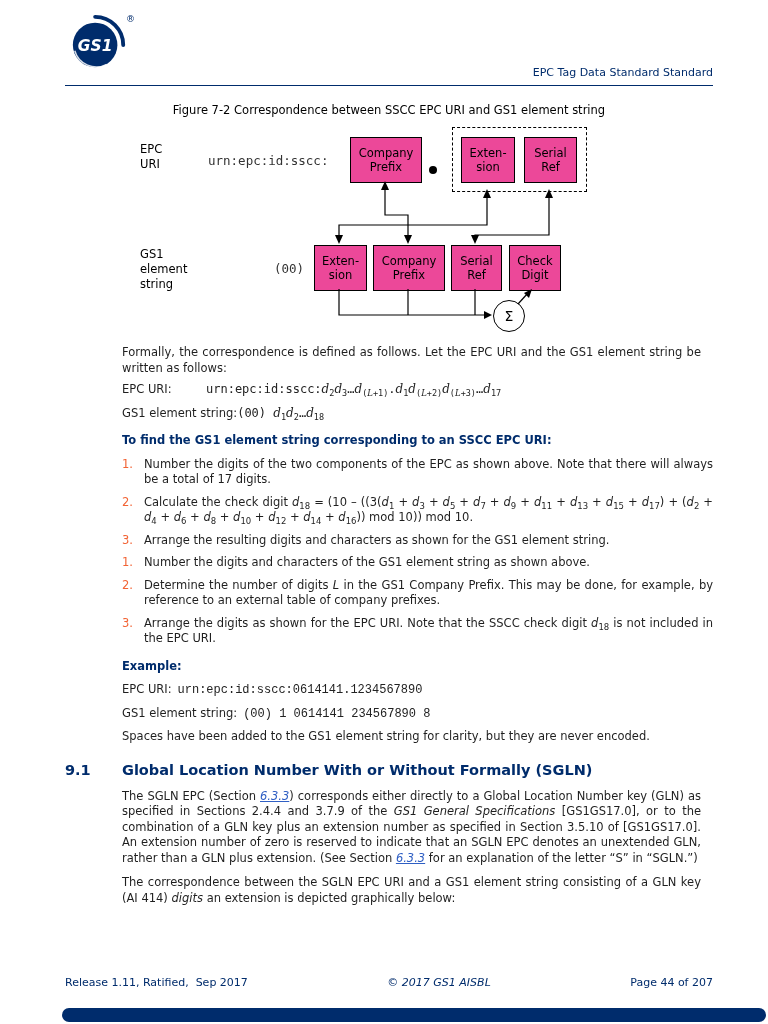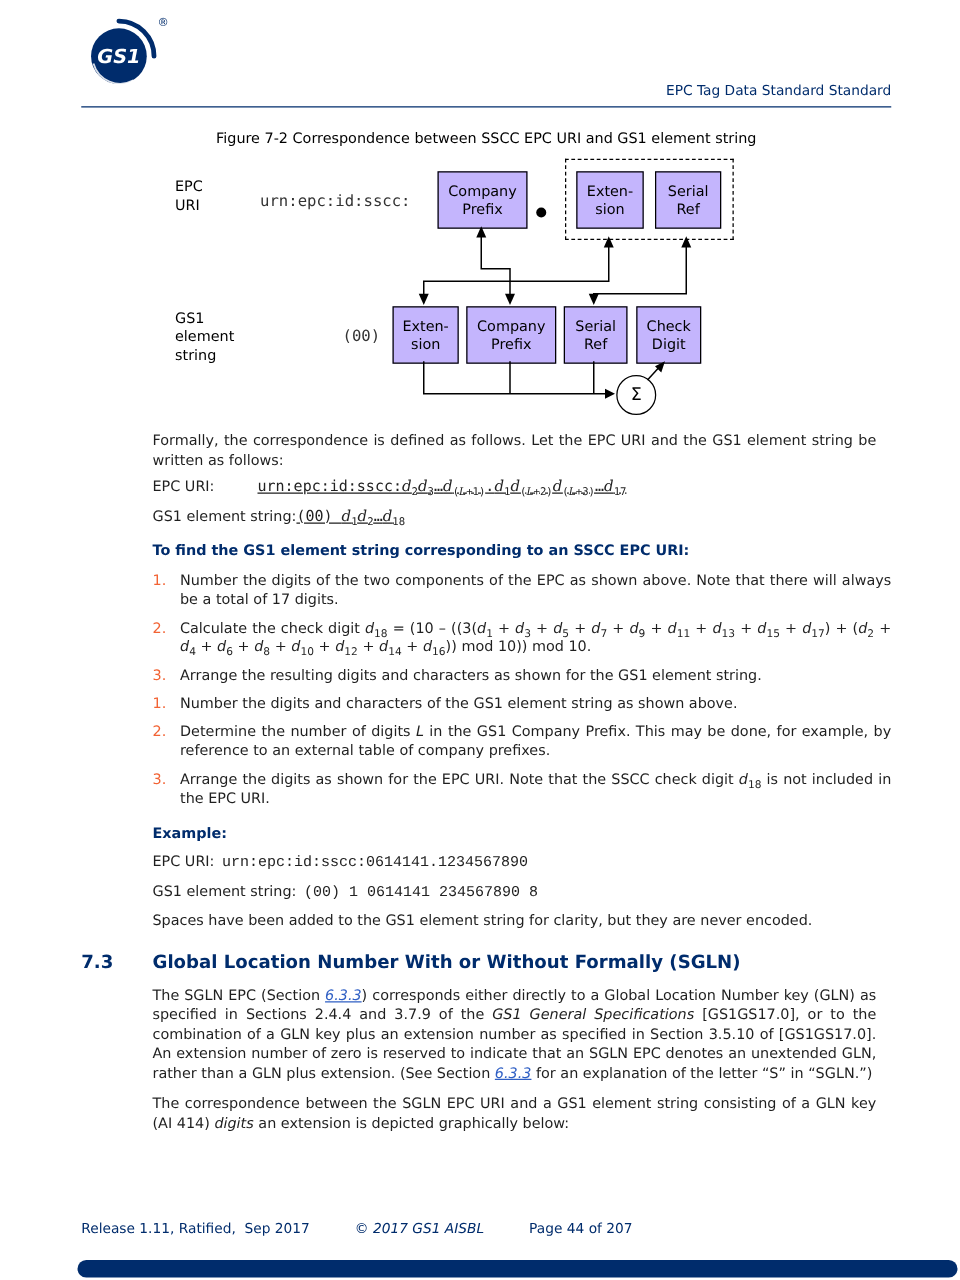--- a/index.html
+++ b/index.html
@@ -11,52 +11,52 @@
   .reg{position:absolute;left:126px;top:14px;font-size:9px;color:#002C6C;}
   .header-title{position:absolute;right:55px;top:66px;font-size:11px;color:#002C6C;}
   .header-rule{position:absolute;left:65px;top:85px;width:648px;height:0;border-top:1px solid #002C6C;}
 
   
   .caption{position:absolute;left:65px;top:103px;width:648px;text-align:center;font-size:11.5px;color:#000;}
   .caption .cb{font-weight:normal;}
 
   
   .figure{position:absolute;left:0;top:125px;width:768px;height:218px;}
-  .fbox{position:absolute;background:#c4b5fd;border:1px solid #000;display:flex;align-items:center;justify-content:center;
+  .fbox{position:absolute;background:#ec4899;border:1px solid #000;display:flex;align-items:center;justify-content:center;
         text-align:center;font-size:11.5px;line-height:14px;white-space:pre-line;color:#000;}
   .dashedbox{position:absolute;border:1px dashed #000;background:transparent;}
   .rowlabel{position:absolute;font-size:11.5px;line-height:15px;white-space:pre-line;color:#000;}
   .figmono{position:absolute;font-family:"DejaVu Sans Mono",monospace;font-size:12.5px;color:#333;}
   .sigma{position:absolute;left:493px;top:175px;width:30px;height:30px;border:1px solid #000;border-radius:50%;
          display:flex;align-items:center;justify-content:center;font-size:14px;background:#fff;color:#000;}
   .dot{position:absolute;left:429px;top:41px;width:8px;height:8px;background:#000;border-radius:50%;}
   .arrows{position:absolute;left:0;top:0;pointer-events:none;}
 
   
   .content{position:absolute;left:122px;top:345px;width:591px;font-size:11.5px;line-height:15.5px;text-align:justify;}
   .content p{margin:0 12px 6px 0;}
-  .fline{margin:0 0 8px 0;text-decoration:underline;}
+  .fline{margin:0 0 8px 0;}
   .fline .flabel{display:inline-block;min-width:84px;}
   .fval{font-family:"DejaVu Sans Mono",monospace;font-size:12px;color:#222;}
   .fval i, .fval sub i{font-family:"DejaVu Serif",serif;font-style:italic;}
   .fval sub{font-size:8.5px;}
   sub{font-size:8.5px;line-height:0;}
   .bheading{color:#002C6C;font-weight:bold;font-size:11.5px;margin:12px 0 8px 0;text-align:left;}
   .li{display:flex;margin:0 0 7px 0;}
   .li .num{color:#F26334;width:22px;flex:none;}
   .li .litext{flex:1;text-align:justify;}
   .exline{margin:0 0 7px 0;}
   .exline .val{font-family:Liberation Mono, monospace;font-size:12px;color:#222;margin-left:6px;}
   .note{margin:0 0 6px 0;}
   .sec{position:relative;color:#002C6C;font-weight:bold;font-size:14.5px;line-height:19px;margin:16px 0 9px 0;text-align:left;}
   .sec .secnum{position:absolute;left:-57px;top:0;}
   .doclink{color:#2F5FC4;text-decoration:underline;font-style:italic;cursor:pointer;}
 
   
-  .footer{position:absolute;left:65px;right:55px;top:976px;display:flex;justify-content:flex-start;
+  .footer{position:absolute;left:65px;right:55px;top:976px;display:flex;justify-content:space-between;
           font-size:11px;color:#002C6C;gap:36px;}
   .footer .fl{white-space:pre;}
   .footer .fc{font-style:italic;}
   .botbar{position:absolute;left:62px;right:2px;top:1008px;height:14px;background:#002C6C;border-radius:7px;}
 </style>
 </head>
 <body>
 
 <div class="page">
 
@@ -170,21 +170,21 @@
 
     <div class="exline">
       <span>EPC URI:</span><span class="val">urn:epc:id:sscc:0614141.1234567890</span>
     </div>
     <div class="exline">
       <span>GS1 element string:</span><span class="val">(00) 1 0614141 234567890 8</span>
     </div>
     <p class="note">Spaces have been added to the GS1 element string for clarity, but they are never encoded.</p>
 
     <div class="sec">
-      <span class="secnum">7.3</span>
+      <span class="secnum">9.1</span>
       <span>Global Location Number With or Without Formally (SGLN)</span>
     </div>
 
     <p style="margin-bottom:9px;">The SGLN EPC (Section <a class="doclink">6.3.3</a>) corresponds either directly to a Global Location Number key (GLN) as specified in Sections 2.4.4 and 3.7.9 of the <i>GS1 General Specifications</i> [GS1GS17.0], or to the combination of a GLN key plus an extension number as specified in Section 3.5.10 of [GS1GS17.0]. An extension number of zero is reserved to indicate that an SGLN EPC denotes an unextended GLN, rather than a GLN plus extension. (See Section <a class="doclink">6.3.3</a> for an explanation of the letter “S” in “SGLN.”)</p>
     <p>The correspondence between the SGLN EPC URI and a GS1 element string consisting of a GLN key (AI 414) <i>digits</i> an extension is depicted graphically below:</p>
   </div>
 
   <div class="footer">
     <span class="fl">Release 1.11, Ratified,  Sep 2017</span>
     <span class="fc">© 2017 GS1 AISBL</span>

